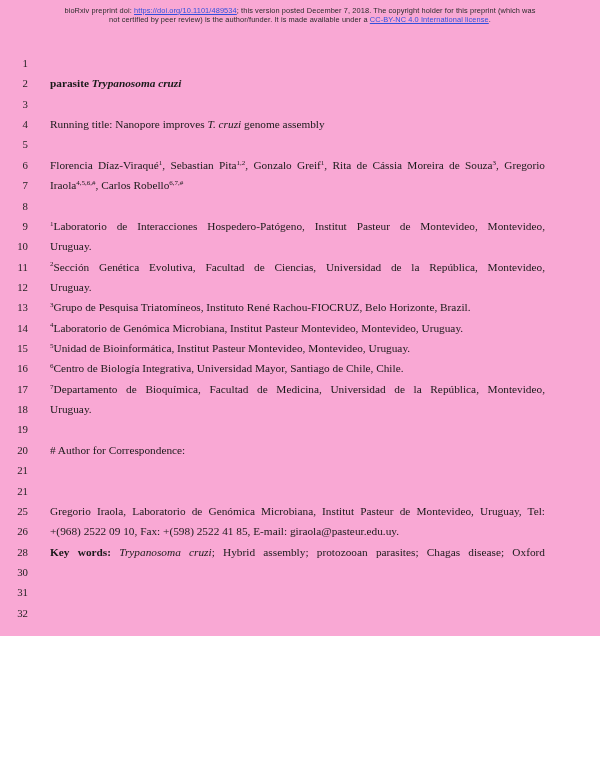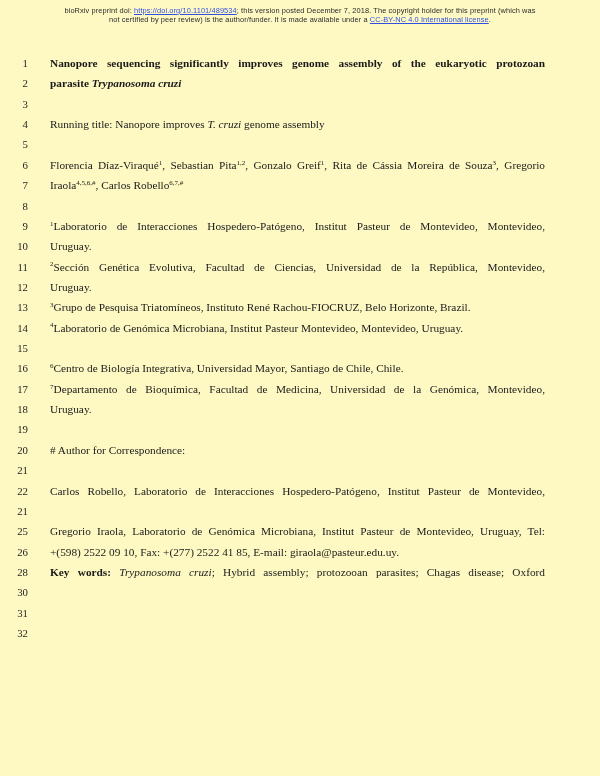--- a/index.html
+++ b/index.html
@@ -1,22 +1,22 @@
 <!DOCTYPE html>
 <html style="--link: #3150dd; --ink: #1a1a1a;"><head>
 <meta charset="utf-8">
 <style>
   :root { --link: #3150dd; --ink: #1a1a1a; }
   * { box-sizing: border-box; }
   html, body { margin: 0; padding: 0; background: #ffffff; }
   .page {
     position: relative;
     width: 600px;
-    height: 776px;
-    background: #fef9c3;
+    height: 636px;
+    background: #f9a8d4;
     font-family: "Liberation Serif", "DejaVu Serif", serif;
     color: var(--ink);
     overflow: hidden;
   }
   .stamp {
     position: absolute;
     top: 6px;
     left: 0;
     right: 0;
     text-align: center;
@@ -76,21 +76,20 @@
 <div class="page">
 
   <div class="stamp">
     <div class="stamp-line"><span>bioRxiv preprint doi: </span><a>https://doi.org/10.1101/489534</a><span>; this version posted December 7, 2018. The copyright holder for this preprint (which was</span></div>
     <div class="stamp-line"><span>not certified by peer review) is the author/funder. It is made available under a </span><a>CC-BY-NC 4.0 International license</a><span>.</span></div>
   </div>
 
   <div class="manuscript" id="manuscript">
       <div class="line just">
         <span class="lnum">1</span>
-        <span class="ltext"><span class="b">Nanopore sequencing significantly improves genome assembly of the eukaryotic protozoan</span></span>
       </div>
       <div class="line">
         <span class="lnum">2</span>
         <span class="ltext"><span class="b">parasite </span><span class="b i">Trypanosoma cruzi</span></span>
       </div>
       <div class="line">
         <span class="lnum">3</span>
         <span class="ltext"></span>
       </div>
       <div class="line">
@@ -132,60 +131,57 @@
       <div class="line">
         <span class="lnum">13</span>
         <span class="ltext"><sup>3</sup><span>Grupo de Pesquisa Triatomíneos, Instituto René Rachou-FIOCRUZ, Belo Horizonte, Brazil.</span></span>
       </div>
       <div class="line">
         <span class="lnum">14</span>
         <span class="ltext"><sup>4</sup><span>Laboratorio de Genómica Microbiana, Institut Pasteur Montevideo, Montevideo, Uruguay.</span></span>
       </div>
       <div class="line">
         <span class="lnum">15</span>
+        <span class="ltext"><sup>5</sup><span>Unidad de Bioinformática, Institut Pasteur Montevideo, Montevideo, Uruguay.</span></span>
       </div>
       <div class="line">
         <span class="lnum">16</span>
         <span class="ltext"><sup>6</sup><span>Centro de Biología Integrativa, Universidad Mayor, Santiago de Chile, Chile.</span></span>
       </div>
       <div class="line just">
         <span class="lnum">17</span>
-        <span class="ltext"><sup>7</sup><span>Departamento de Bioquímica, Facultad de Medicina, Universidad de la Genómica, Montevideo,</span></span>
+        <span class="ltext"><sup>7</sup><span>Departamento de Bioquímica, Facultad de Medicina, Universidad de la República, Montevideo,</span></span>
       </div>
       <div class="line">
         <span class="lnum">18</span>
         <span class="ltext"><span>Uruguay.</span></span>
       </div>
       <div class="line">
         <span class="lnum">19</span>
         <span class="ltext"></span>
       </div>
       <div class="line">
         <span class="lnum">20</span>
         <span class="ltext"><span># Author for Correspondence:</span></span>
       </div>
       <div class="line">
         <span class="lnum">21</span>
         <span class="ltext"></span>
       </div>
-      <div class="line just">
-        <span class="lnum">22</span>
-        <span class="ltext"><span>Carlos Robello, Laboratorio de Interacciones Hospedero-Patógeno, Institut Pasteur de Montevideo,</span></span>
-      </div>
       <div class="line">
         <span class="lnum">21</span>
         <span class="ltext"></span>
       </div>
       <div class="line just">
         <span class="lnum">25</span>
         <span class="ltext"><span>Gregorio Iraola, Laboratorio de Genómica Microbiana, Institut Pasteur de Montevideo, Uruguay, Tel:</span></span>
       </div>
       <div class="line">
         <span class="lnum">26</span>
-        <span class="ltext"><span>+(598) 2522 09 10, Fax: +(277) 2522 41 85, E-mail: giraola@pasteur.edu.uy.</span></span>
+        <span class="ltext"><span>+(968) 2522 09 10, Fax: +(598) 2522 41 85, E-mail: giraola@pasteur.edu.uy.</span></span>
       </div>
       <div class="line just">
         <span class="lnum">28</span>
         <span class="ltext"><span class="b">Key words: </span><span class="i">Trypanosoma cruzi</span><span>; Hybrid assembly; protozooan parasites; Chagas disease; Oxford</span></span>
       </div>
       <div class="line">
         <span class="lnum">30</span>
         <span class="ltext"></span>
       </div>
       <div class="line">

